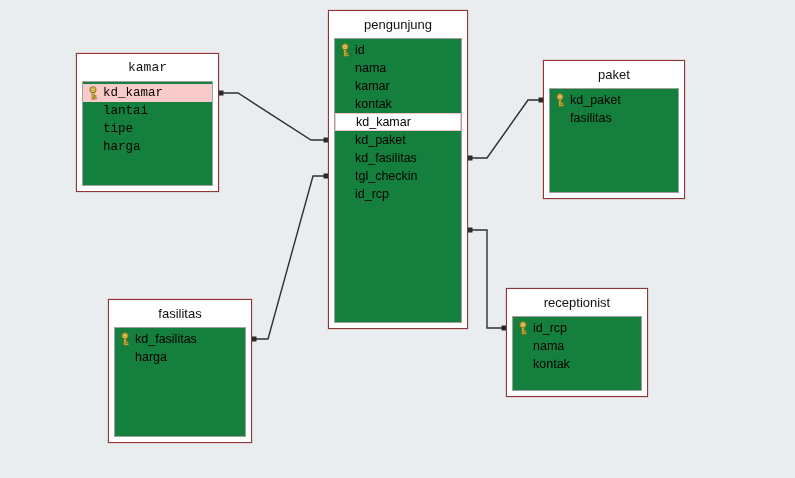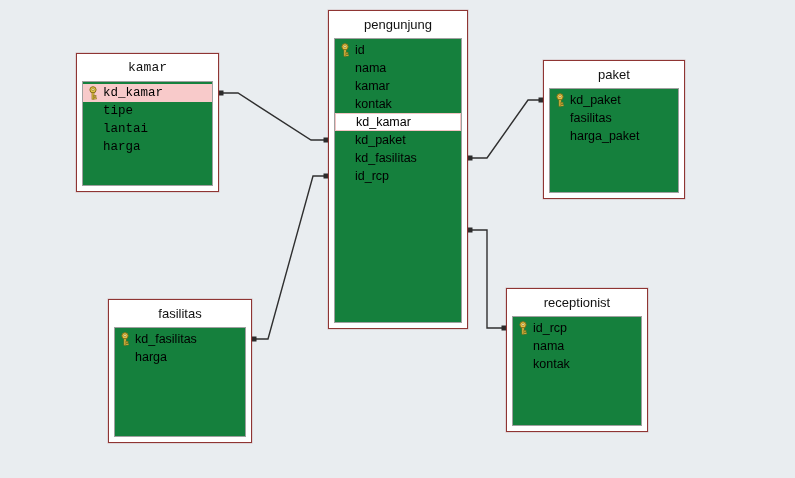--- a/index.html
+++ b/index.html
@@ -119,25 +119,25 @@
               <circle cx="5" cy="3.6" r="1.1" fill="#fdf6d8" stroke="#8a7019" stroke-width="0.6"></circle>
               <rect x="4" y="6.6" width="2" height="6.6" fill="#e3c44a" stroke="#8a7019" stroke-width="0.7"></rect>
               <rect x="5.8" y="9.6" width="2.2" height="1.3" fill="#e3c44a" stroke="#8a7019" stroke-width="0.6"></rect>
               <rect x="5.8" y="11.7" width="2.8" height="1.3" fill="#e3c44a" stroke="#8a7019" stroke-width="0.6"></rect>
             </svg>
           </span>
           <span class="fname">kd_kamar</span>
         </div>
         <div class="field-row">
           <span class="gutter"></span>
+          <span class="fname">lantai</span>
+        </div>
+        <div class="field-row">
+          <span class="gutter"></span>
           <span class="fname">tipe</span>
-        </div>
-        <div class="field-row">
-          <span class="gutter"></span>
-          <span class="fname">lantai</span>
         </div>
         <div class="field-row">
           <span class="gutter"></span>
           <span class="fname">harga</span>
         </div>
       </div>
     </div>
     <div class="tbl" id="tbl-pengunjung" style="left: 328px; top: 10px; width: 140px; height: 319px;">
       <div class="tbl-title">pengunjung</div>
       <div class="tbl-fields">
@@ -172,20 +172,24 @@
         <div class="field-row">
           <span class="gutter"></span>
           <span class="fname">kd_paket</span>
         </div>
         <div class="field-row">
           <span class="gutter"></span>
           <span class="fname">kd_fasilitas</span>
         </div>
         <div class="field-row">
           <span class="gutter"></span>
+          <span class="fname">tgl_checkin</span>
+        </div>
+        <div class="field-row">
+          <span class="gutter"></span>
           <span class="fname">id_rcp</span>
         </div>
       </div>
     </div>
     <div class="tbl" id="tbl-paket" style="left: 543px; top: 60px; width: 142px; height: 139px;">
       <div class="tbl-title">paket</div>
       <div class="tbl-fields">
         <div class="field-row">
           <span class="gutter">
             <svg width="10" height="14" viewBox="0 0 10 14">
@@ -195,24 +199,20 @@
               <rect x="5.8" y="9.6" width="2.2" height="1.3" fill="#e3c44a" stroke="#8a7019" stroke-width="0.6"></rect>
               <rect x="5.8" y="11.7" width="2.8" height="1.3" fill="#e3c44a" stroke="#8a7019" stroke-width="0.6"></rect>
             </svg>
           </span>
           <span class="fname">kd_paket</span>
         </div>
         <div class="field-row">
           <span class="gutter"></span>
           <span class="fname">fasilitas</span>
         </div>
-        <div class="field-row">
-          <span class="gutter"></span>
-          <span class="fname">harga_paket</span>
-        </div>
       </div>
     </div>
     <div class="tbl" id="tbl-fasilitas" style="left: 108px; top: 299px; width: 144px; height: 144px;">
       <div class="tbl-title">fasilitas</div>
       <div class="tbl-fields">
         <div class="field-row">
           <span class="gutter">
             <svg width="10" height="14" viewBox="0 0 10 14">
               <circle cx="5" cy="3.8" r="3.1" fill="#e3c44a" stroke="#8a7019" stroke-width="1"></circle>
               <circle cx="5" cy="3.6" r="1.1" fill="#fdf6d8" stroke="#8a7019" stroke-width="0.6"></circle>
@@ -222,21 +222,21 @@
             </svg>
           </span>
           <span class="fname">kd_fasilitas</span>
         </div>
         <div class="field-row">
           <span class="gutter"></span>
           <span class="fname">harga</span>
         </div>
       </div>
     </div>
-    <div class="tbl" id="tbl-receptionist" style="left: 506px; top: 288px; width: 142px; height: 144px;">
+    <div class="tbl" id="tbl-receptionist" style="left: 506px; top: 288px; width: 142px; height: 109px;">
       <div class="tbl-title">receptionist</div>
       <div class="tbl-fields">
         <div class="field-row">
           <span class="gutter">
             <svg width="10" height="14" viewBox="0 0 10 14">
               <circle cx="5" cy="3.8" r="3.1" fill="#e3c44a" stroke="#8a7019" stroke-width="1"></circle>
               <circle cx="5" cy="3.6" r="1.1" fill="#fdf6d8" stroke="#8a7019" stroke-width="0.6"></circle>
               <rect x="4" y="6.6" width="2" height="6.6" fill="#e3c44a" stroke="#8a7019" stroke-width="0.7"></rect>
               <rect x="5.8" y="9.6" width="2.2" height="1.3" fill="#e3c44a" stroke="#8a7019" stroke-width="0.6"></rect>
               <rect x="5.8" y="11.7" width="2.8" height="1.3" fill="#e3c44a" stroke="#8a7019" stroke-width="0.6"></rect>

